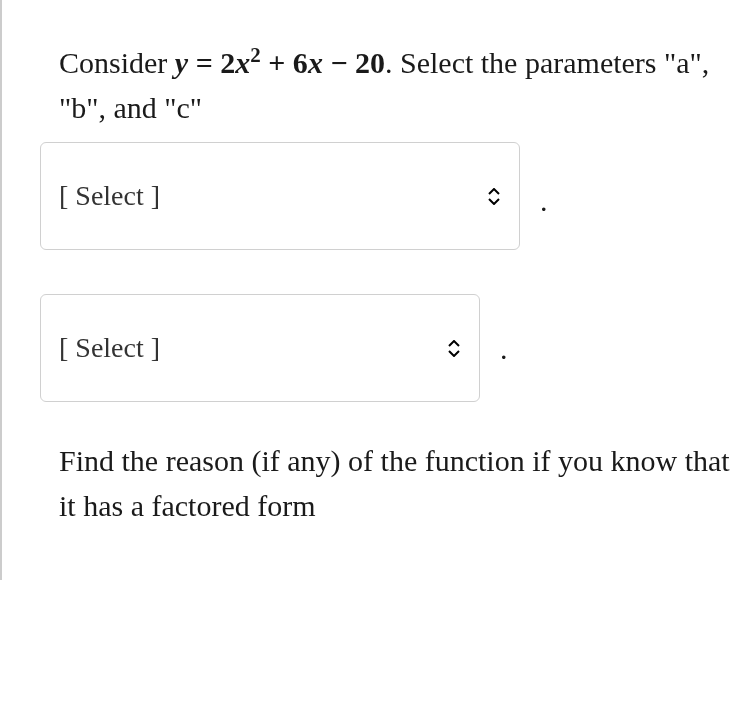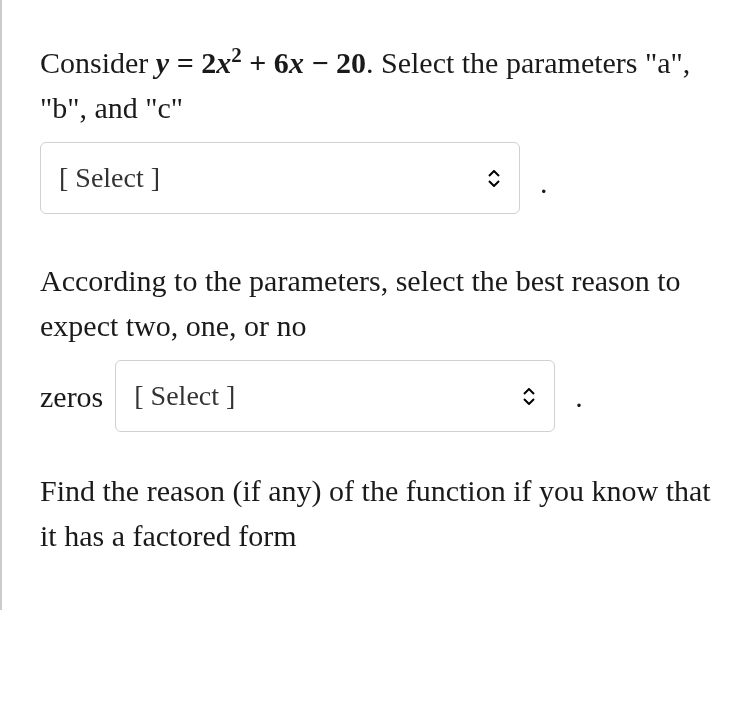--- a/index.html
+++ b/index.html
@@ -14,20 +14,21 @@
       padding: 40px 20px 40px 30px;
       width: 751px;
       border-left: 2px solid #ccc;
       line-height: 1.5;
     }
     .content {
       padding-left: 8px;
     }
     .paragraph {
       margin-bottom: 12px;
+      margin-left: 19px;
     }
     .math {
       font-family: 'Cambria Math', 'Times New Roman', serif;
       font-style: italic;
     }
     .math-bold {
       font-weight: bold;
     }
     .math-num {
       font-style: normal;
@@ -35,21 +36,21 @@
     .sup {
       font-size: 0.7em;
       vertical-align: super;
       font-style: normal;
     }
     .select-wrap {
       display: inline-flex;
       align-items: center;
       border: 1px solid #d0d0d0;
       border-radius: 6px;
-      padding: 14px 18px;
+      padding: 32px 18px;
       background: #fff;
       cursor: pointer;
       min-width: 200px;
       justify-content: space-between;
       vertical-align: middle;
       gap: 32px;
     }
     .select-wrap.wide {
       width: 480px;
       margin-bottom: 8px;
@@ -106,26 +107,22 @@
         <svg viewBox="0 0 14 8">
             <path d="M2 2 L7 7 L12 2" stroke="#000" stroke-width="2" fill="none"></path>
           </svg>
       </span>
     </div>
     <span class="period">.</span>
   </div>
 
   <div class="spacer"></div>
 
-  <div class="paragraph">
-    <span>According to the parameters, select the best reason to expect two, one, or no</span>
-  </div>
 
   <div class="row">
-    <span>zeros</span>
     <div class="select-wrap inline">
       <span class="select-label">[ Select ]</span>
       <span class="chevron-updown">
         <svg viewBox="0 0 14 8">
             <path d="M2 6 L7 1 L12 6" stroke="#000" stroke-width="2" fill="none"></path>
           </svg>
         <svg viewBox="0 0 14 8">
             <path d="M2 2 L7 7 L12 2" stroke="#000" stroke-width="2" fill="none"></path>
           </svg>
       </span>

